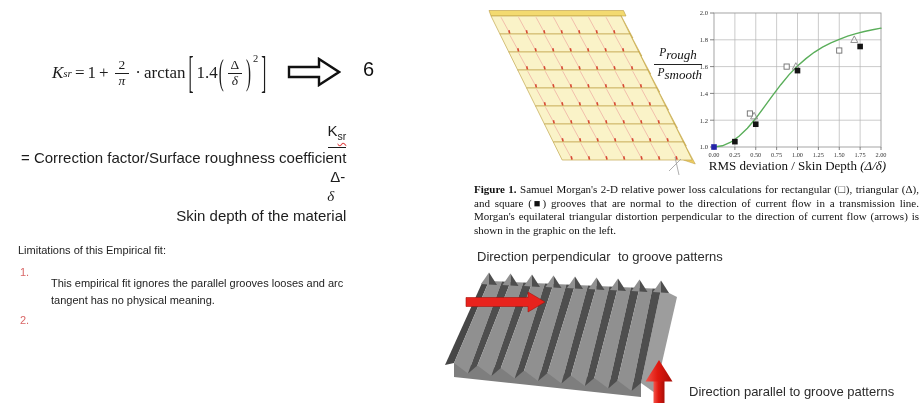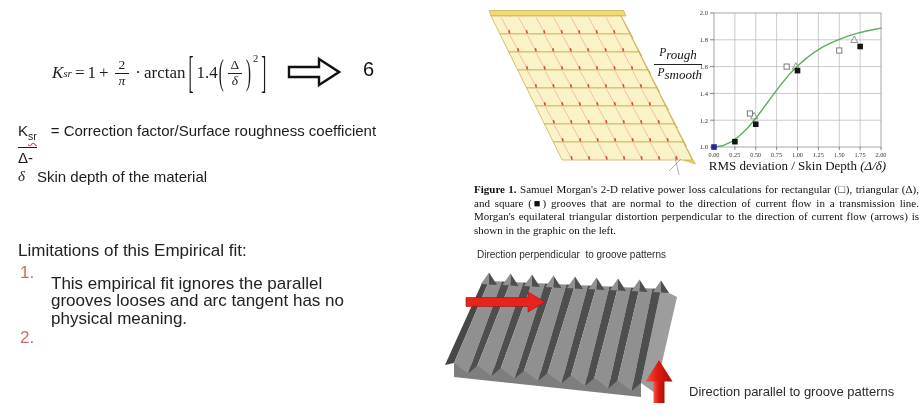--- a/index.html
+++ b/index.html
@@ -17,41 +17,41 @@
          font-size:13.5px;margin:0 3px;text-align:center;}
   .sfrac .d{border-top:1.2px solid #1c1c1c;padding:0 4px;}
   .big{display:inline-block;transform:scaleY(3.0);font-size:15px;margin:0 3px;font-style:normal;}
   .mid{display:inline-block;transform:scaleY(2.4);font-size:15px;margin:0 1px;font-style:normal;}
   .exp{font-size:10.5px;position:relative;top:-15px;margin-left:1px;}
   .implies{position:absolute;left:287px;top:57px;}
   .result{position:absolute;left:363px;top:58px;font-size:20px;color:#111;}
 
   
   .defs{position:absolute;left:18px;top:121px;font-size:15px;line-height:19.5px;color:#1c1c1c;}
-  .defs .row{display:flex;align-items:flex-start;}
+  .defs .row{display:flex;align-items:flex-end;flex-direction:column;}
   .ksr{border-bottom:1.4px solid #1c1c1c;}
   .ksr sub{font-size:10.5px;font-style:normal;
            text-decoration-line:underline;text-decoration-style:wavy;
            text-decoration-color:#e04040;text-underline-offset:2px;}
-  .defs .txt{margin-left:14px;}
+  .defs .txt{margin-left:3px;}
   .sym2{margin-right:1px;}
   .sym3{font-family:"Liberation Serif",serif;font-style:italic;margin-right:12px;}
 
   
-  .lims{position:absolute;left:18px;top:242px;font-size:17px;line-height:17.5px;width:365px;color:#222;}
+  .lims{position:absolute;left:18px;top:242px;font-size:11px;line-height:17.5px;width:365px;color:#222;}
   .lims .head{margin-bottom:4px;}
   .lim{display:flex;margin-top:2px;}
   .lim .n{width:31px;flex:none;padding-left:2px;}
   .lim .t{width:320px;margin-top:11px;}
 
   
   .caption{position:absolute;left:474px;top:183px;width:445px;font-family:"Liberation Serif",serif;
            font-size:11px;line-height:1.24;color:#111;text-align:justify;}
   .caption .figlabel{font-weight:bold;}
-  .dir-perp{position:absolute;left:477px;top:249px;font-size:10px;color:#2b2b2b;white-space:pre-wrap;}
+  .dir-perp{position:absolute;left:477px;top:249px;font-size:13px;color:#2b2b2b;white-space:pre-wrap;}
   .dir-par{position:absolute;left:689px;top:384px;font-size:13px;color:#2b2b2b;text-align:center;}
 
   
   .yfrac{position:absolute;left:654px;top:46px;width:48px;text-align:center;
          font-family:"Liberation Serif",serif;font-style:italic;font-size:11.5px;color:#111;line-height:1.15;}
   .yfrac sub{font-size:13px;}
   .yfrac .den{border-top:1px solid #222;margin-top:1px;padding-top:1px;text-align:right;}
 </style>
 </head>
 <body>

